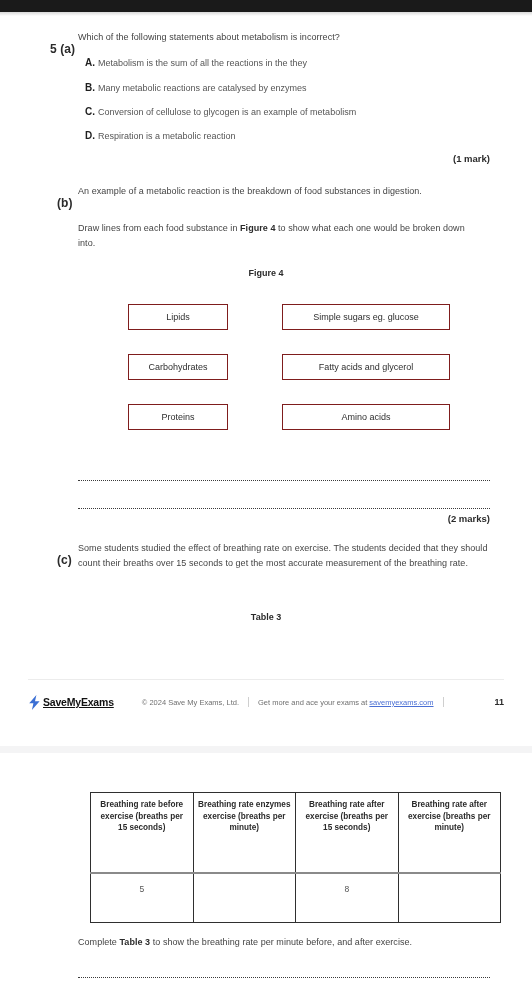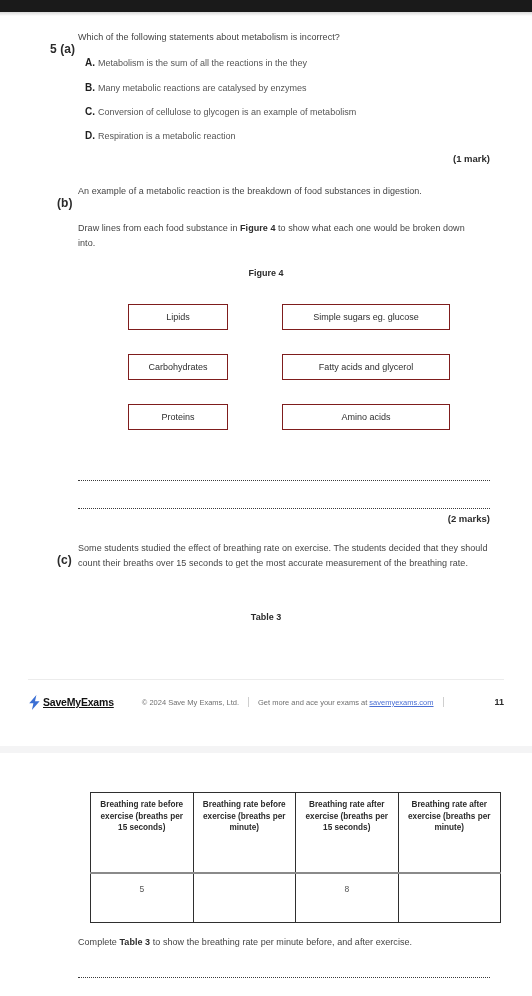--- a/index.html
+++ b/index.html
@@ -275,21 +275,21 @@
 </div>
 
 <div class="page-gap"></div>
 
 <div class="page" id="page-two">
 
   <table class="t3">
     <thead>
       <tr>
         <th>Breathing rate before exercise (breaths per 15 seconds)</th>
-        <th>Breathing rate before exercise (breaths per minute)</th>
+        <th>Breathing rate enzymes exercise (breaths per minute)</th>
         <th>Breathing rate after exercise (breaths per 15 seconds)</th>
         <th>Breathing rate after exercise (breaths per minute)</th>
       </tr>
     </thead>
     <tbody>
       <tr>
         <td>5</td>
         <td></td>
         <td>8</td>
         <td></td>

